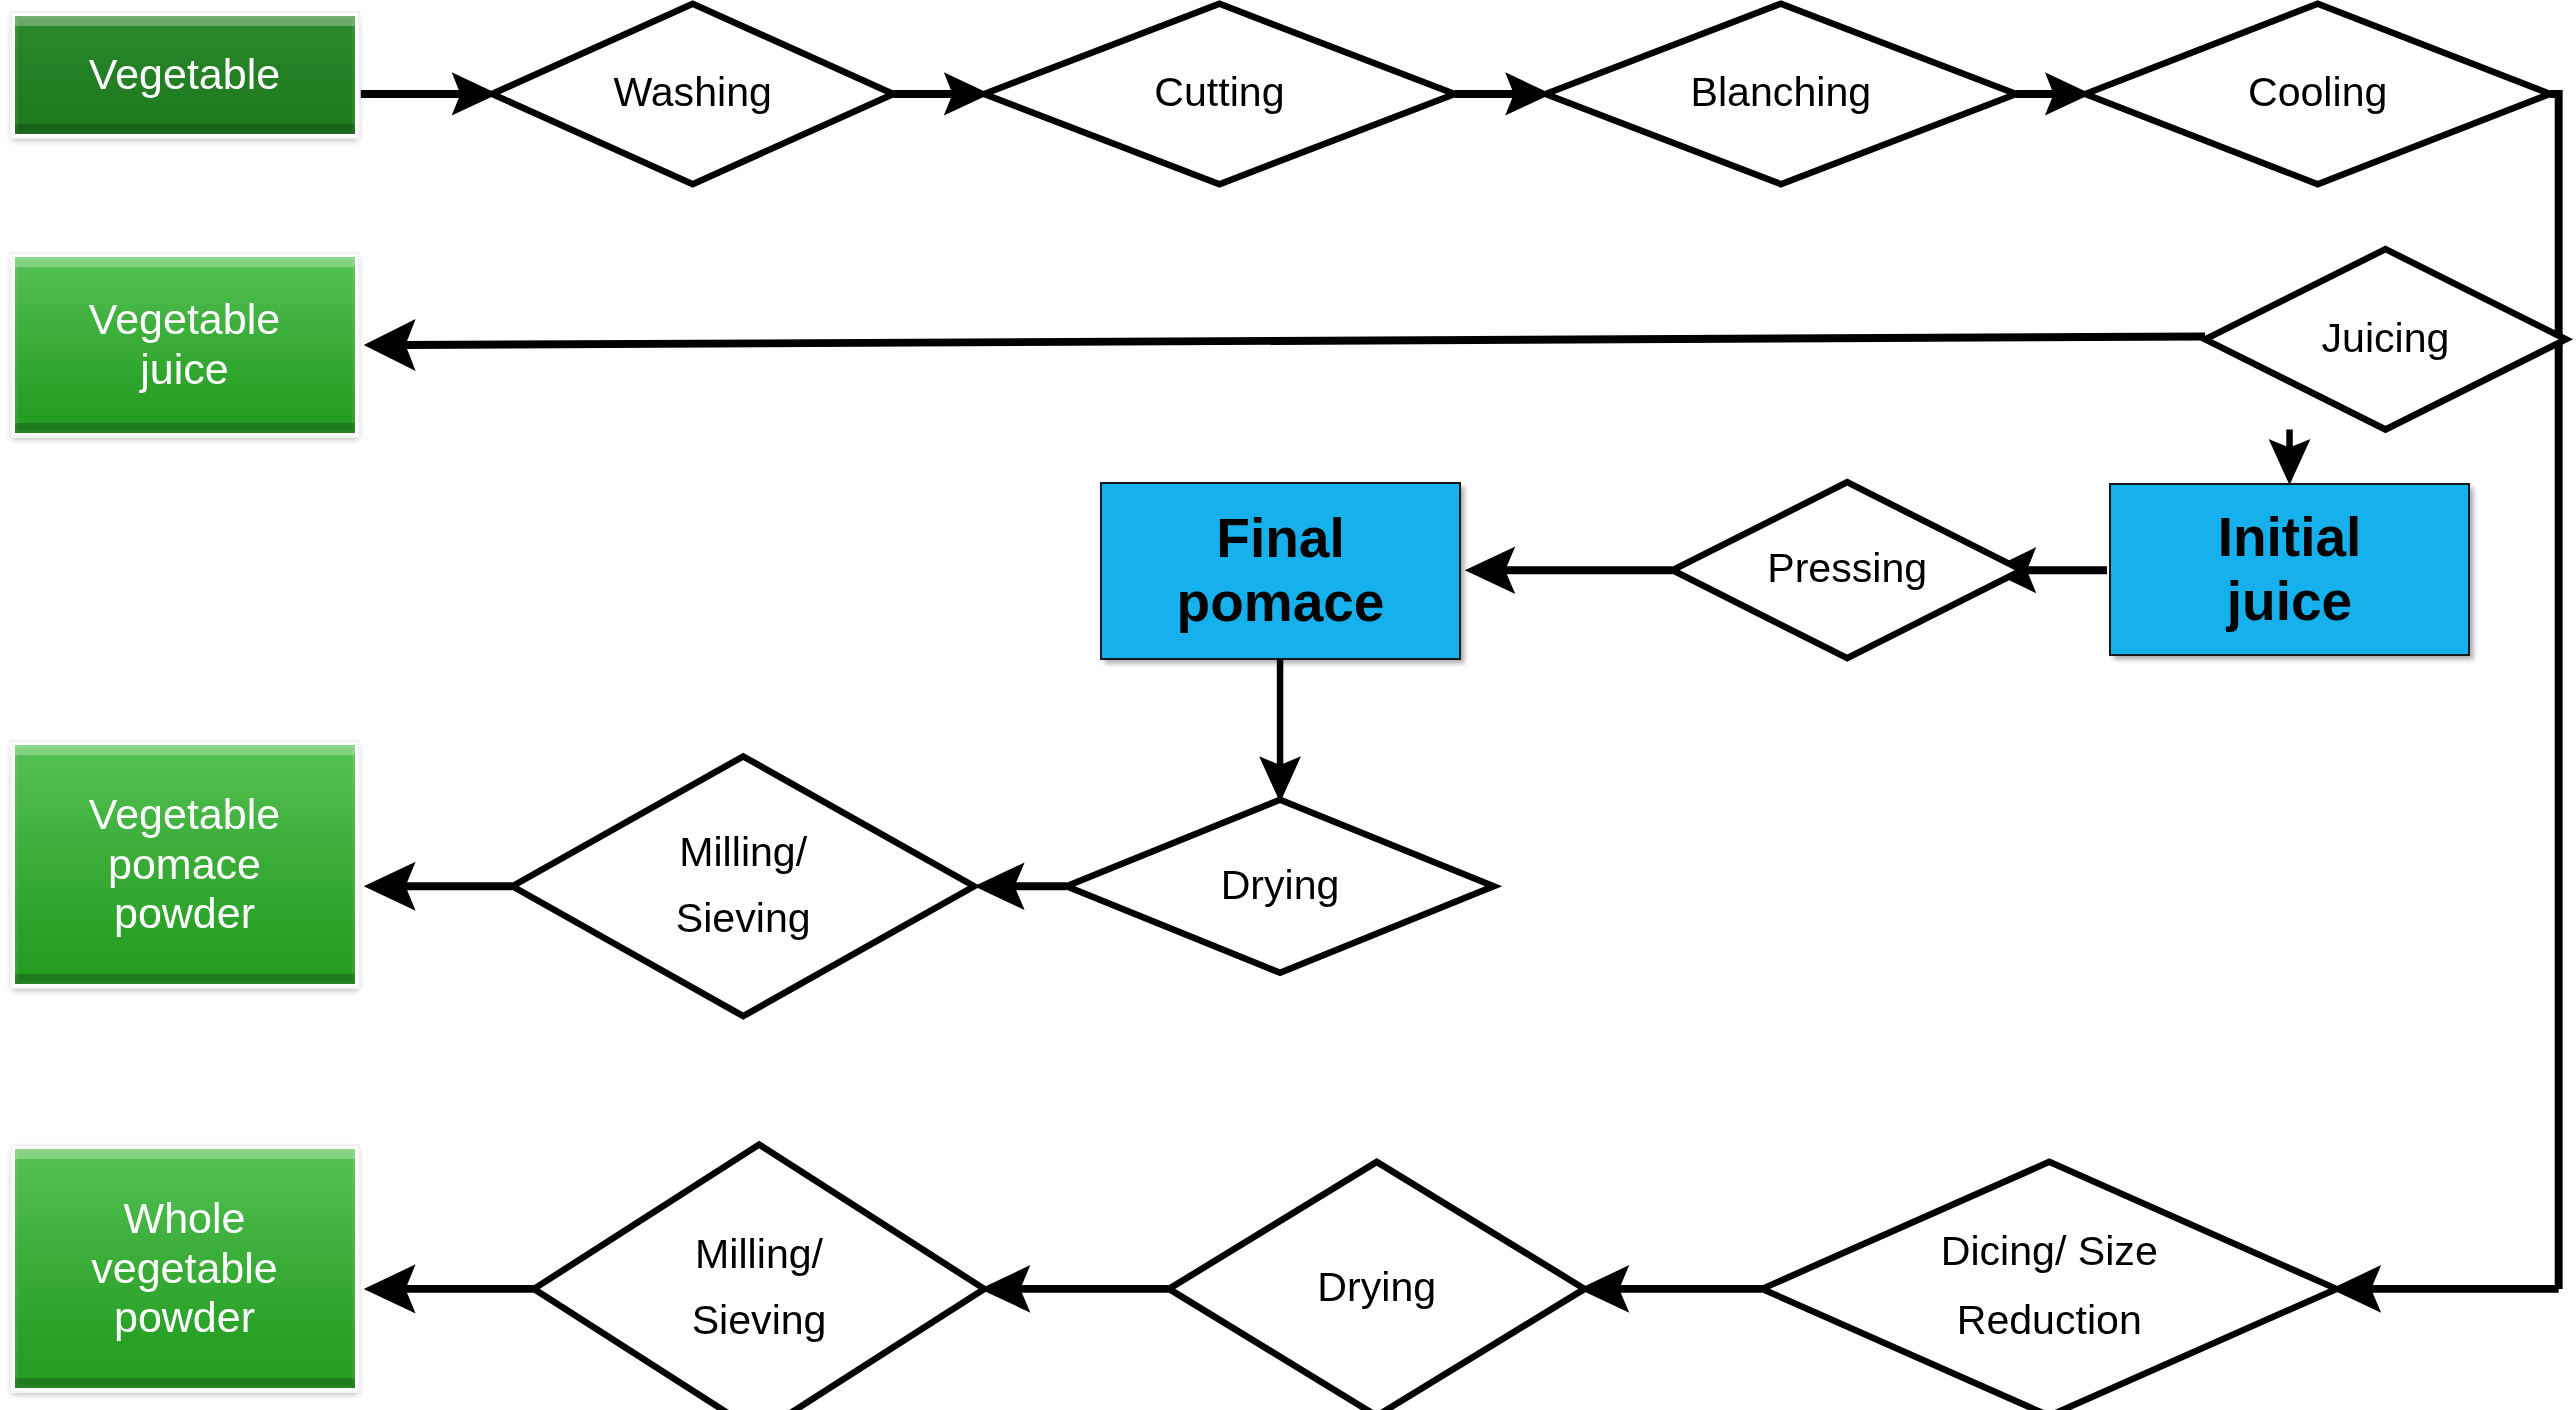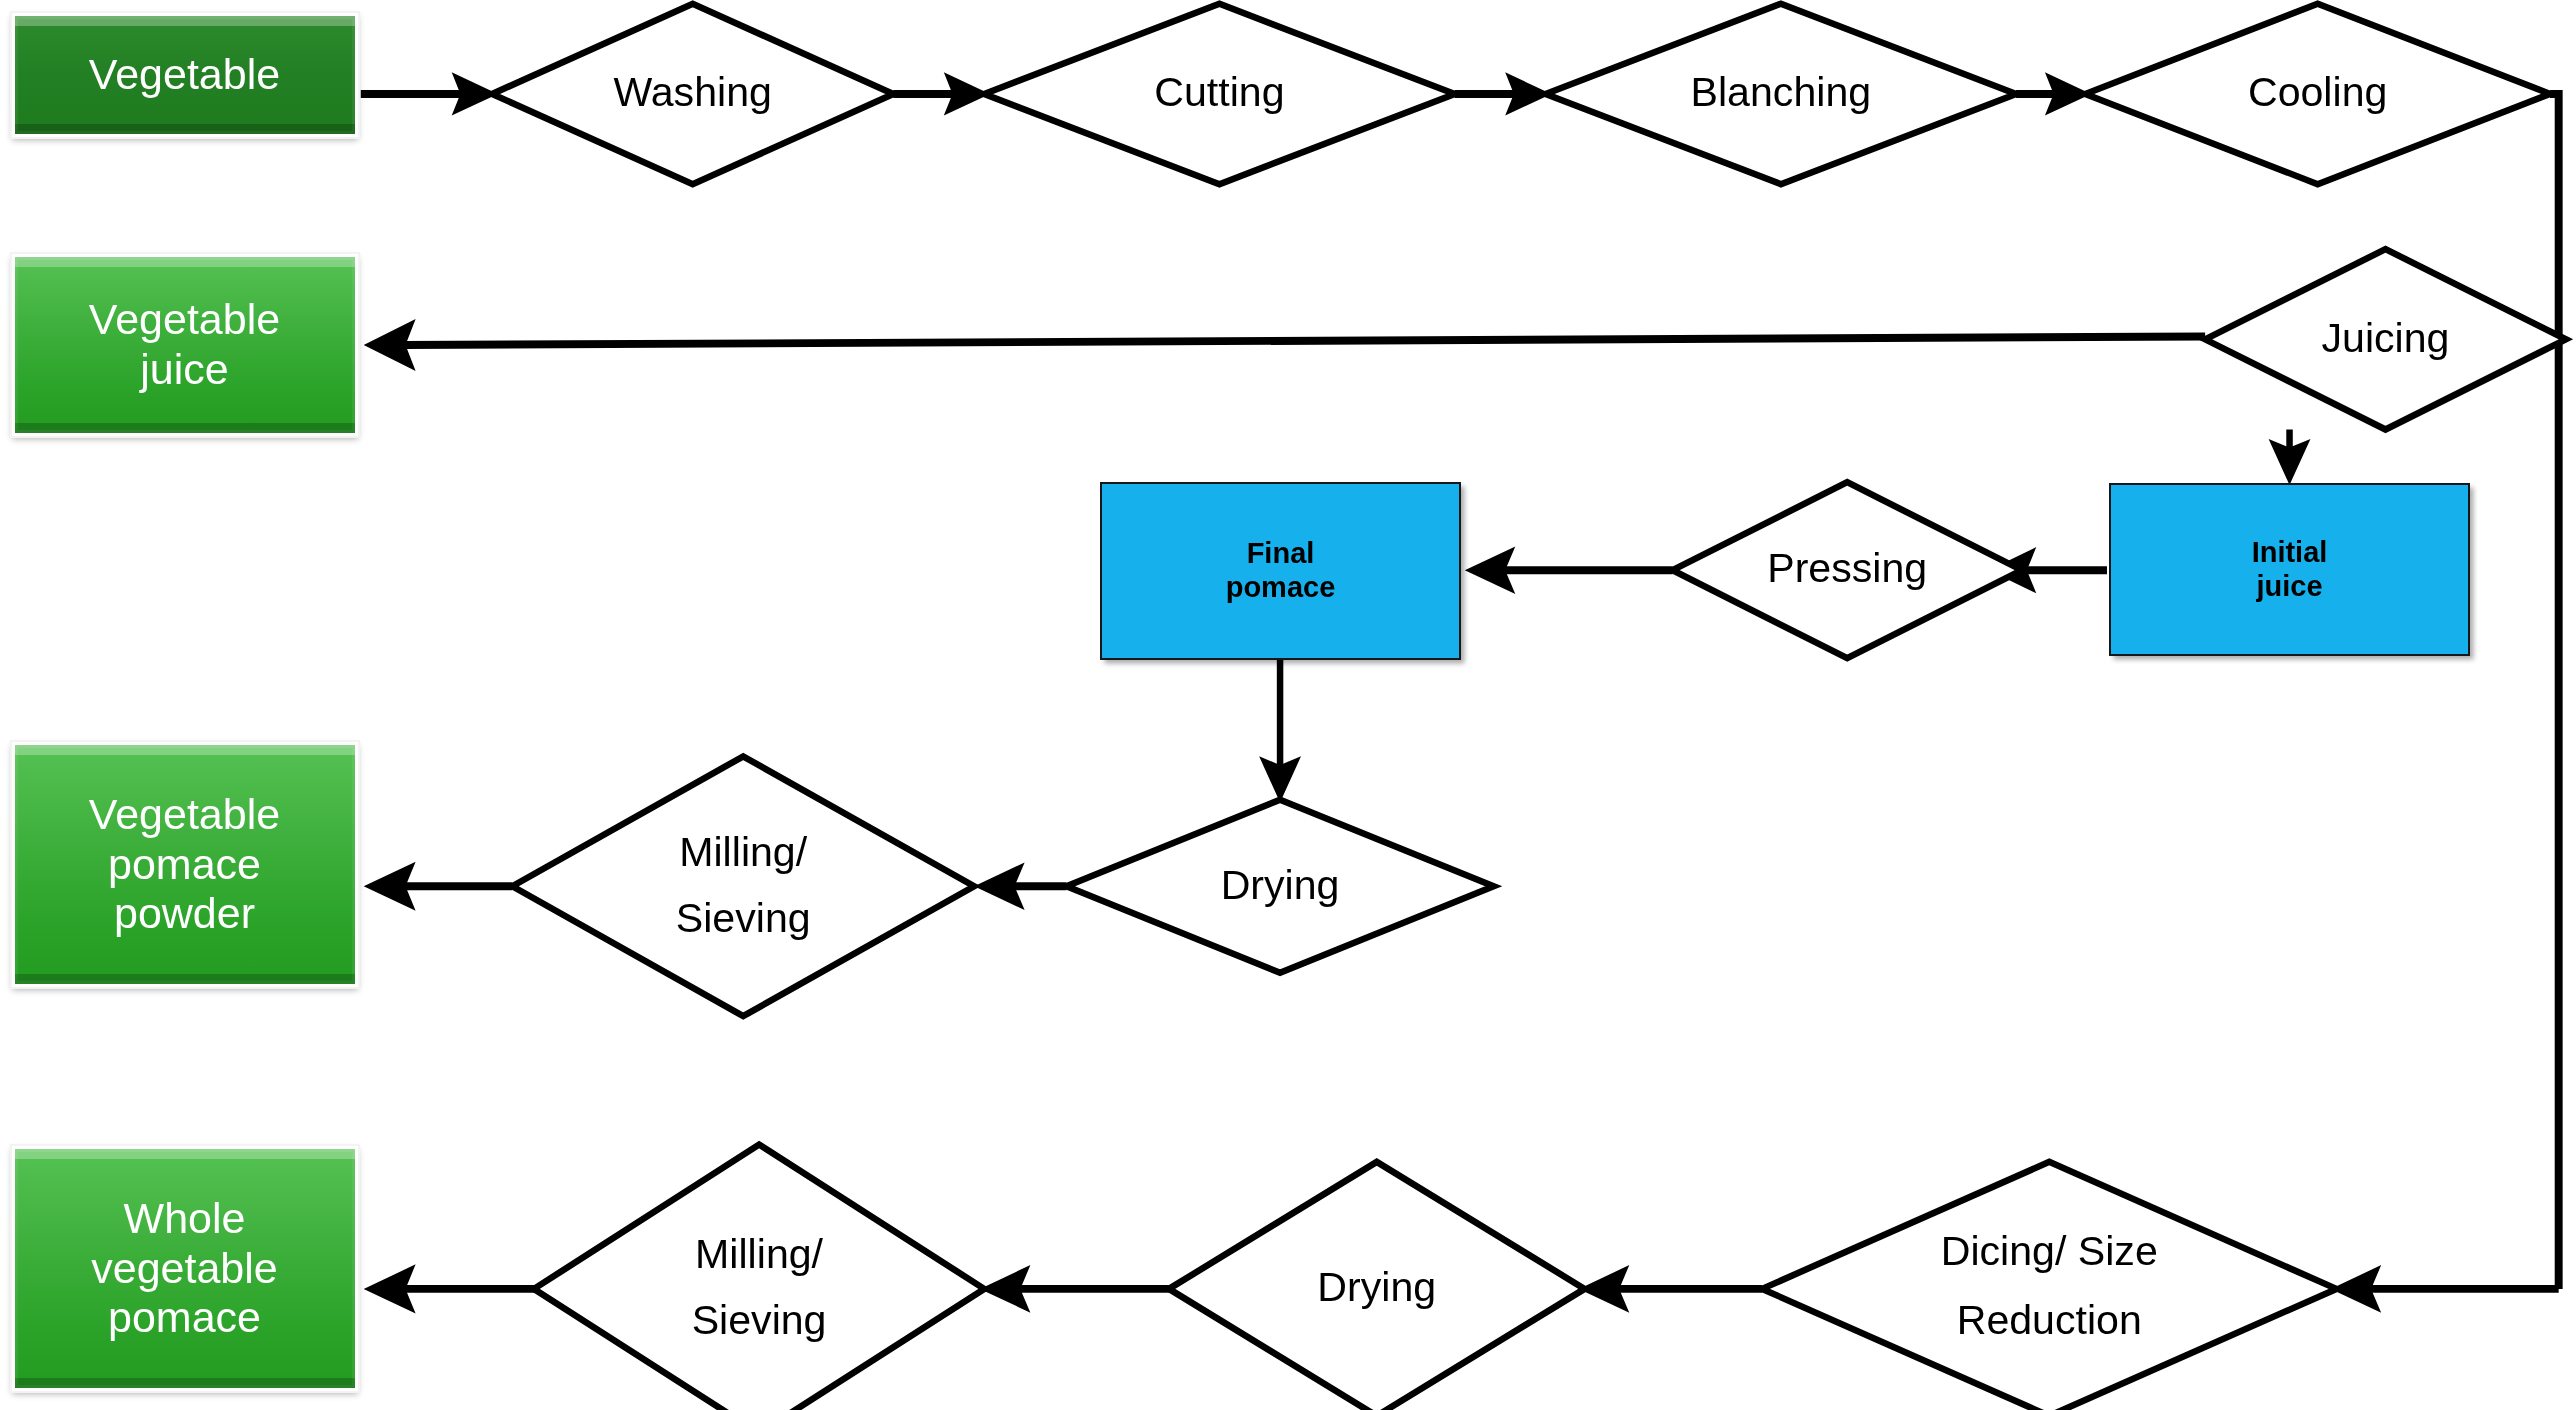--- a/index.html
+++ b/index.html
@@ -89,21 +89,21 @@
       inset 0 0 0 2.9px rgba(255,255,255,0.07),
       0 2.9px 6.5px rgba(0,0,0,0.30);
     color: #ffffff;
     font-size: 43px;
   }
   .box-blue {
     background: #16b0ec;
     border: 2.2px solid #15171a;
     box-shadow: 3.6px 3.6px 5px rgba(0,0,0,0.33);
     color: #000000;
-    font-size: 29px;
+    font-size: 55px;
     font-weight: bold;
   }
   
   .bevel::before {
     content: "";
     position: absolute;
     left: 0; right: 0; top: 0;
     height: 10px;
     background: rgba(255,255,255,0.28);
     pointer-events: none;
@@ -287,21 +287,21 @@
 
   <div class="node-box box-green-light bevel" id="box-vegetable-pomace-pwd">
     <span class="node-label">Vegetable
 pomace
 powder</span>
   </div>
 
   <div class="node-box box-green-light bevel" id="box-whole-vegetable-pwd">
     <span class="node-label">Whole
 vegetable
-pomace</span>
+powder</span>
   </div>
 
   <div class="node-box box-blue" id="box-initial-pomace">
     <span class="node-label">Initial
 juice</span>
   </div>
 
   <div class="node-box box-blue" id="box-final-pomace">
     <span class="node-label">Final
 pomace</span>

